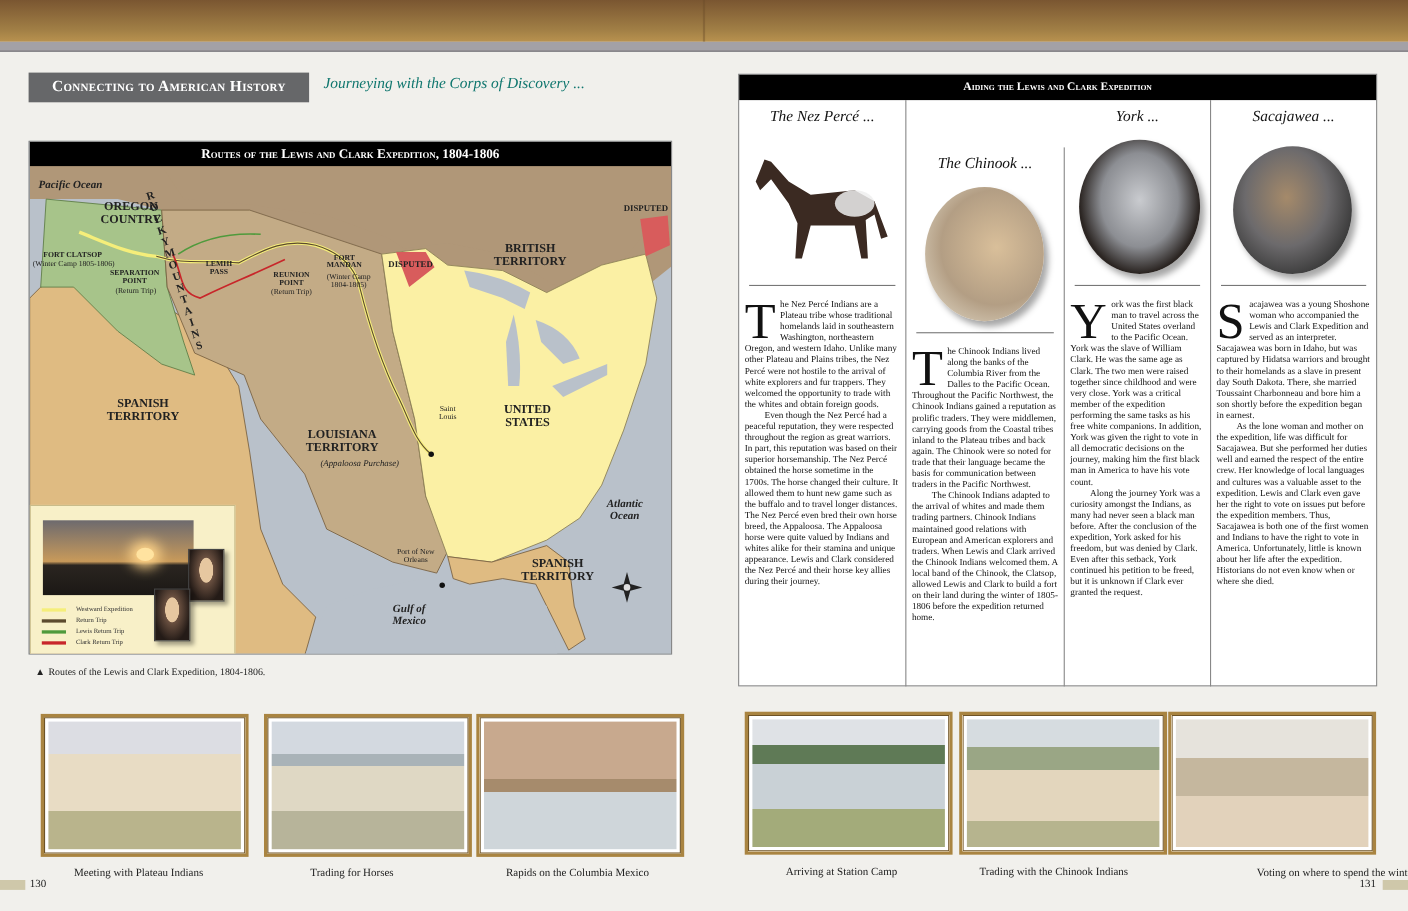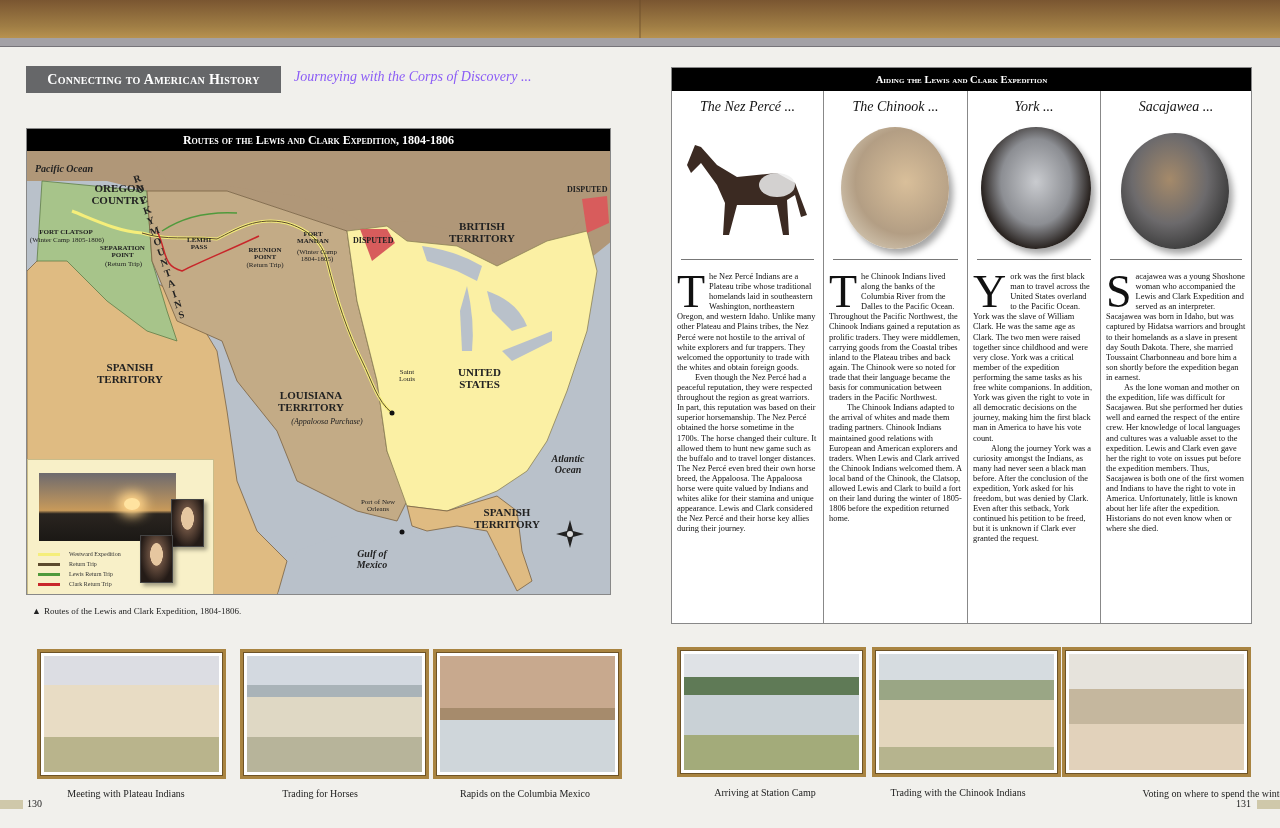--- a/index.html
+++ b/index.html
@@ -1,21 +1,21 @@
 <!DOCTYPE html>
 <html><head>
 <meta charset="utf-8">
 <style>
 *{box-sizing:border-box;margin:0;padding:0;}
 body{width:1280px;height:828px;background:#f1f0ec;font-family:"Liberation Serif",serif;position:relative;overflow:hidden;}
 .topbar{position:absolute;left:0;top:0;width:1280px;height:38px;background:linear-gradient(#7a5631,#a07e45 70%,#b8924f);}
 .topbar .split{position:absolute;left:639px;top:0;width:2px;height:38px;background:#6a4a28;opacity:.4;}
 .graybar{position:absolute;left:0;top:38px;width:1280px;height:9px;background:#a3a1a6;border-bottom:1px solid #767479;}
 .section-badge{position:absolute;left:26px;top:66px;width:255px;height:27px;background:#666769;color:#fff;font-size:14px;font-weight:bold;display:flex;align-items:center;justify-content:center;font-variant:small-caps;letter-spacing:.3px;}
-.subtitle{position:absolute;left:294px;top:69px;font-style:italic;font-size:14px;color:#8b5cf6;}
+.subtitle{position:absolute;left:294px;top:69px;font-style:italic;font-size:14px;color:#0f766e;}
 .map-frame{position:absolute;left:26px;top:128px;width:585px;height:467px;border:1px solid #888;background:#b5bcc4;overflow:hidden;}
 .map-title{position:absolute;left:0;top:0;width:100%;height:22px;background:#000;color:#fff;font-size:12px;font-weight:bold;font-variant:small-caps;display:flex;align-items:center;justify-content:center;z-index:5;}
 .map-svg{position:absolute;left:0;top:22px;}
 .maplabel{position:absolute;font-weight:bold;font-size:11px;color:#222;text-align:center;line-height:1.05;z-index:4;}
 .maplabel.it{font-style:italic;font-weight:bold;font-size:10px;}
 .maplabel.sm{font-size:7px;font-weight:normal;}
 .legend-box{position:absolute;left:0;top:330px;width:187px;height:137px;background:#f8f0c8;border:1px solid #c9bc8a;z-index:6;}
 .legend-photo{position:absolute;left:11px;top:13px;width:137px;height:68px;background:linear-gradient(#6d6a6e,#c89a5a 55%,#2a2520 60%,#1b1815);}
 .legend-photo .sun{position:absolute;left:85px;top:25px;width:16px;height:12px;border-radius:50%;background:#ffe3a0;box-shadow:0 0 12px 6px #ffd58a;}
 .portrait{position:absolute;background:radial-gradient(ellipse at 50% 40%,#e6c7a0 0 28%,#6a5040 30%,#241b17 75%);border:1px solid #444;box-shadow:3px 3px 4px rgba(0,0,0,.35);}
@@ -172,21 +172,21 @@
             <ellipse cx="100" cy="60" rx="18" ry="12" fill="#eee" opacity=".85"></ellipse>
           </svg>
       </div>
       <div class="aid-rule"></div>
       <div class="aid-text">
         <span class="dropcap">T</span>
         <span>he Nez Percé Indians are a Plateau tribe whose traditional homelands laid in southeastern Washington, northeastern Oregon, and western Idaho. Unlike many other Plateau and Plains tribes, the Nez Percé were not hostile to the arrival of white explorers and fur trappers. They welcomed the opportunity to trade with the whites and obtain foreign goods.</span>
         <p class="indent">Even though the Nez Percé had a peaceful reputation, they were respected throughout the region as great warriors. In part, this reputation was based on their superior horsemanship. The Nez Percé obtained the horse sometime in the 1700s. The horse changed their culture. It allowed them to hunt new game such as the buffalo and to travel longer distances. The Nez Percé even bred their own horse breed, the Appaloosa. The Appaloosa horse were quite valued by Indians and whites alike for their stamina and unique appearance. Lewis and Clark considered the Nez Percé and their horse key allies during their journey.</p>
       </div>
     </div>
-    <div class="aid-col" style="width:144px;">
+    <div class="aid-col" style="width:144px;margin-top:43px;">
       <div class="aid-head">The Chinook ...</div>
       <div class="aid-img">
           <div class="oval" style="left:12px;top:2px;width:108px;height:122px;background:radial-gradient(ellipse at 60% 45%,#d9bf9a,#b39e84 55%,#e9e3d2);"></div>
         </div>
       <div class="aid-rule"></div>
       <div class="aid-text">
         <span class="dropcap">T</span>
         <span>he Chinook Indians lived along the banks of the Columbia River from the Dalles to the Pacific Ocean. Throughout the Pacific Northwest, the Chinook Indians gained a reputation as prolific traders. They were middlemen, carrying goods from the Coastal tribes inland to the Plateau tribes and back again. The Chinook were so noted for trade that their language became the basis for communication between traders in the Pacific Northwest.</span>
         <p class="indent">The Chinook Indians adapted to the arrival of whites and made them trading partners. Chinook Indians maintained good relations with European and American explorers and traders. When Lewis and Clark arrived the Chinook Indians welcomed them.  A local band of the Chinook, the Clatsop, allowed Lewis and Clark to build a fort on their land during the winter of 1805-1806 before the expedition returned home.</p>
       </div>

